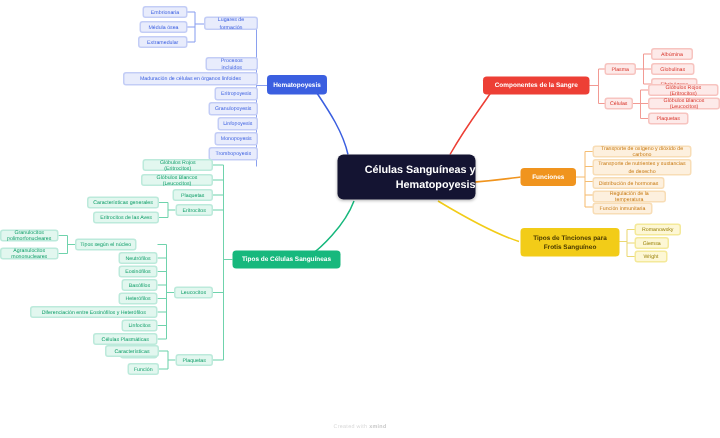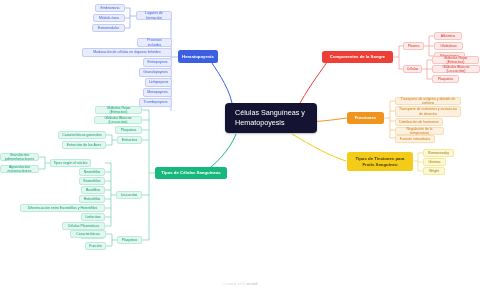--- a/index.html
+++ b/index.html
@@ -11,22 +11,22 @@
   #stage{position:absolute;inset:0;}
   svg.links{position:absolute;left:0;top:0;width:480px;height:292px;pointer-events:none;}
 
   .node{position:absolute;box-sizing:border-box;white-space:nowrap;
         display:flex;align-items:center;justify-content:center;
         line-height:1.1;}
 
   
   .root{
     background:#141432;color:#ffffff;border-radius:4px;
-    font-size:7.2px;font-weight:normal;text-align:left;
-    padding:4px 10px;white-space:normal;line-height:1.35;
+    font-size:7.2px;font-weight:bold;text-align:right;
+    padding:4px 0;white-space:normal;line-height:1.35;
     box-shadow:0 1px 2px rgba(0,0,0,.25);
   }
 
   
   .main{border-radius:2.5px;color:#ffffff;font-size:4.3px;font-weight:bold;
         padding:2px 4px;text-align:center;white-space:normal;line-height:1.3;}
   .main.blue{background:#3b5fe0;}
   .main.red{background:#ed3f35;}
   .main.orange{background:#f0941e;}
   .main.yellow{background:#f2cc18;color:#4a3a00;}

